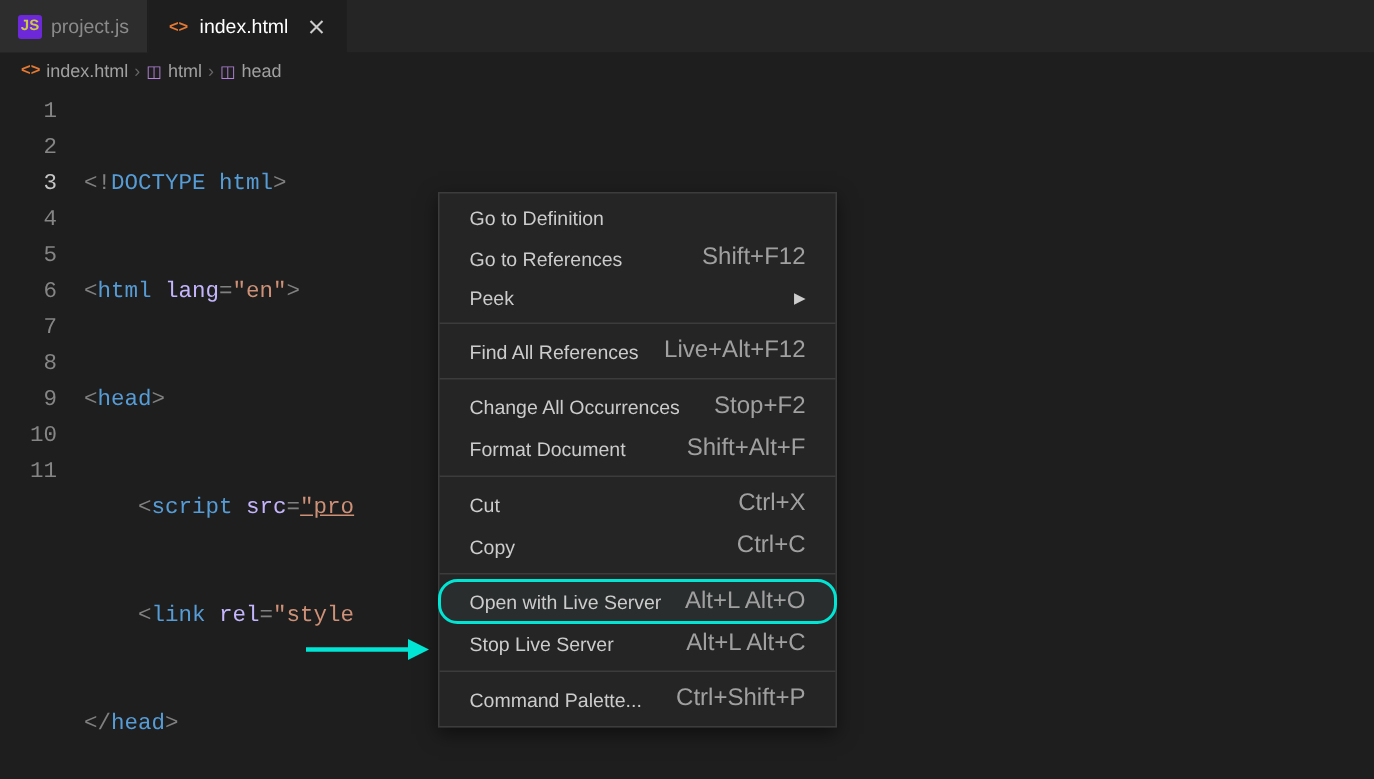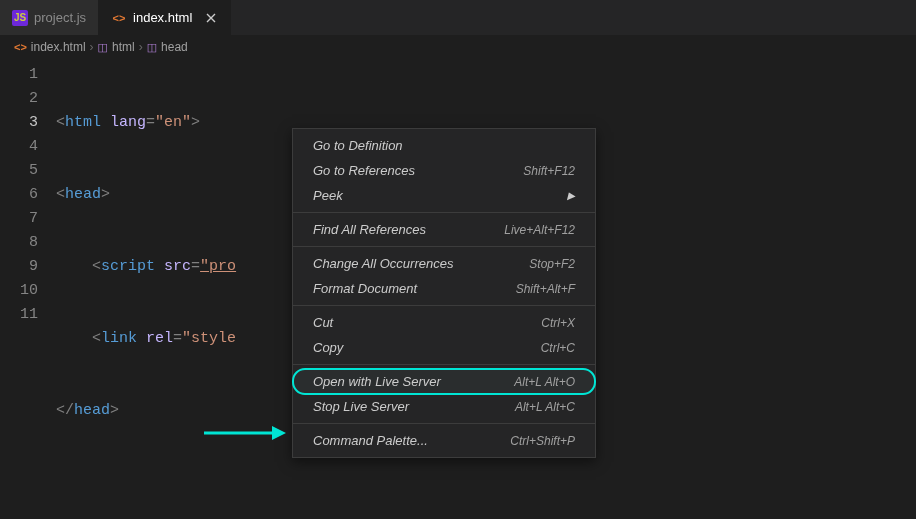--- a/index.html
+++ b/index.html
@@ -71,38 +71,37 @@
   .pun { color: #808080; }
   .tagname { color: #569cd6; }
   .attr { color: #c4b5fd; }
   .str { color: #ce9178; }
   .underline { text-decoration: underline; }
 
   .context-menu {
     position: absolute;
     left: 292px;
     top: 128px;
-    width: 304px;
+    width: 266px;
     background: #252526;
     border: 1px solid #3c3c3c;
     box-shadow: 0 4px 12px rgba(0,0,0,0.5);
     padding: 4px 0;
     z-index: 10;
-    font-style: italic;
   }
   .menu-item {
     display: flex;
     justify-content: space-between;
     align-items: center;
     padding: 5px 20px;
     color: #cccccc;
     font-size: 13px;
     cursor: pointer;
   }
-  .menu-item .kbd { color: #a0a0a0; font-size: 12px; }
+  .menu-item .kbd { color: #a0a0a0; font-size: 16px; }
   .menu-sep { height: 1px; background: #3c3c3c; margin: 4px 0; }
   .menu-item.highlight {
     outline: 2px solid #00e5d4;
     outline-offset: -1px;
     background: #2a2d2e;
     border-radius: 12px;
   }
   .sub-arrow { color: #cccccc; font-size: 10px; }
   .arrow-svg {
     position: absolute;
@@ -156,20 +155,21 @@
     <div class="ln">4</div>
     <div class="ln">5</div>
     <div class="ln">6</div>
     <div class="ln">7</div>
     <div class="ln">8</div>
     <div class="ln">9</div>
     <div class="ln">10</div>
     <div class="ln">11</div>
   </div>
   <div class="code">
+    <div class="row"><span class="pun">&lt;!</span><span class="tagname">DOCTYPE</span><span class="tagname"> html</span><span class="pun">&gt;</span></div>
     <div class="row"><span class="pun">&lt;</span><span class="tagname">html</span><span class="attr"> lang</span><span class="pun">=</span><span class="str">"en"</span><span class="pun">&gt;</span></div>
     <div class="row"><span class="pun">&lt;</span><span class="tagname">head</span><span class="pun">&gt;</span></div>
     <div class="row"><span class="pun">    &lt;</span><span class="tagname">script</span><span class="attr"> src</span><span class="pun">=</span><span class="str underline">"pro</span></div>
     <div class="row"><span class="pun">    &lt;</span><span class="tagname">link</span><span class="attr"> rel</span><span class="pun">=</span><span class="str">"style</span></div>
     <div class="row"><span class="pun">&lt;/</span><span class="tagname">head</span><span class="pun">&gt;</span></div>
     
     
     
     
     

